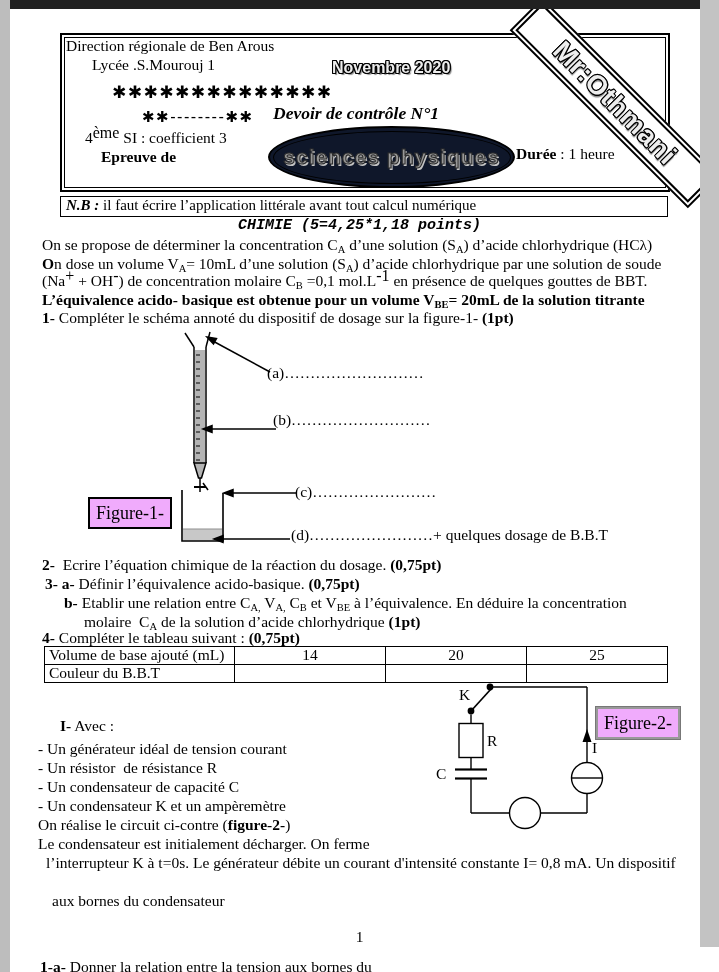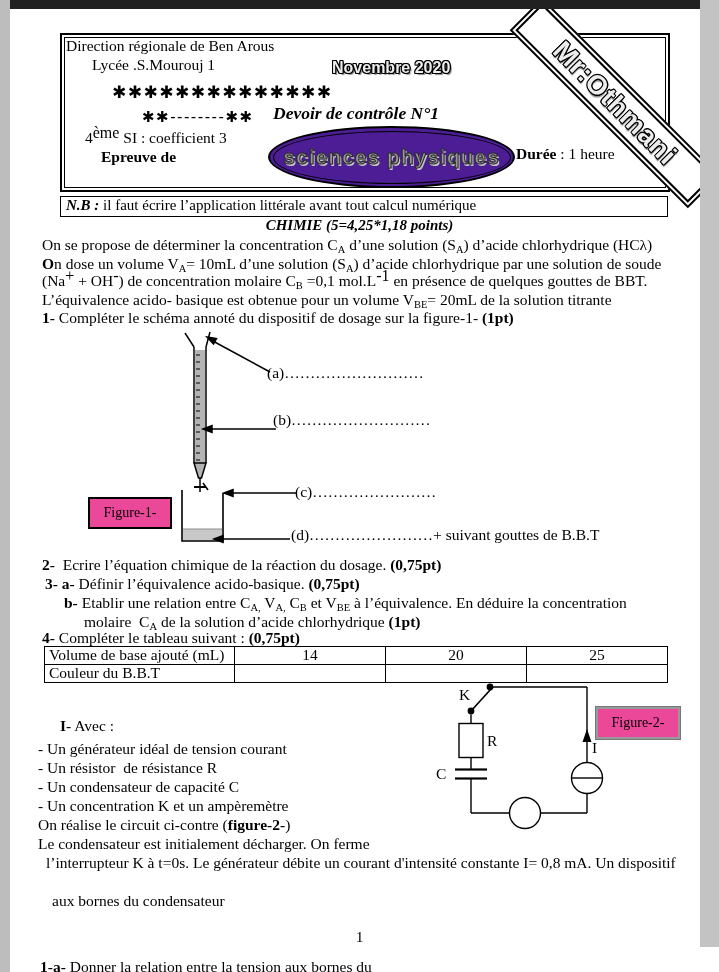--- a/index.html
+++ b/index.html
@@ -1,37 +1,37 @@
 <!DOCTYPE html>
 <html><head>
 <meta charset="utf-8">
 <style>
   html,body{margin:0;padding:0;background:#fff;}
   .page{position:relative;width:719px;height:972px;background:#ffffff;
         font-family:"Liberation Serif",serif;color:#000;overflow:hidden;}
   .t{position:absolute;white-space:pre;font-size:15.5px;line-height:17px;}
-  .sans{font-family:Liberation Serif, serif;}
+  .sans{font-family:Liberation Mono, monospace;}
   .bi{font-weight:bold;font-style:italic;}
   sub{font-size:10.5px;line-height:0;vertical-align:-3px;}
   sup{font-size:16px;line-height:0;vertical-align:5px;}
 
   
   .top-band{position:absolute;left:6px;top:0;width:696px;height:9px;background:#212121;z-index:60;}
   .left-strip{position:absolute;left:0;top:0;width:10px;height:972px;background:#bdbdbd;z-index:70;}
   .right-strip{position:absolute;left:700px;top:0;width:19px;height:947px;background:#c3c3c3;z-index:70;}
 
   
   .header-box{position:absolute;left:60px;top:33px;width:606px;height:155px;border:2px solid #000;z-index:5;}
   .header-box .inner{position:absolute;left:2px;top:2px;right:2px;bottom:2px;border:1px solid #000;}
   .outline-txt{color:#ededed;font-family:"Liberation Sans",sans-serif;font-weight:bold;
     text-shadow:-1px -1px 0 #000,1px -1px 0 #000,-1px 1px 0 #000,1px 1px 0 #000,
                  0 -1px 0 #000,0 1px 0 #000,-1px 0 0 #000,1px 0 0 #000,2px 2px 1px #8a8a8a;}
   .stars{font-family:"DejaVu Sans",sans-serif;letter-spacing:1.5px;}
   .ellipse{position:absolute;left:268px;top:126px;width:243px;height:58px;border:2px solid #000;
-           border-radius:50%;z-index:10;background:#4c1d95;}
+           border-radius:50%;z-index:10;background:#0f172a;}
   .ellipse .in{position:absolute;left:2.5px;top:2.5px;right:2.5px;bottom:2.5px;border:1.5px solid #000;
            border-radius:50%;display:flex;align-items:center;justify-content:center;}
   .bubble{font-family:"Liberation Sans",sans-serif;font-weight:bold;font-size:21px;letter-spacing:1px;
           color:#979797;-webkit-text-stroke:1.1px #2d2d2d;text-shadow:1.5px 1.5px 0 #c4c4c4;}
   .ribbon{position:absolute;left:615px;top:103px;width:252px;height:46px;z-index:40;
           transform:translate(-50%,-50%) rotate(45deg);border:2px solid #000;background:#fff;padding:2px;box-sizing:border-box;}
   .ribbon .in{width:100%;height:100%;border:2px solid #000;box-sizing:border-box;
           display:flex;align-items:center;justify-content:center;}
   .ribbon .wm{font-size:27px;letter-spacing:1px;}
 
@@ -41,21 +41,21 @@
   .bbt-table{position:absolute;left:44px;top:646px;border:1.5px solid #000;z-index:5;
              display:grid;grid-template-columns:190px 151px 141px 140px;}
   .bbt-table .cell{border-right:1px solid #000;border-bottom:1px solid #000;height:17px;
              font-size:15.5px;line-height:16px;overflow:hidden;white-space:pre;}
   .bbt-table .cell:nth-child(4n){border-right:none;}
   .bbt-table .cell:nth-child(n+5){border-bottom:none;}
   .lbl{padding-left:4px;}
   .ctr{text-align:center;}
 
   .figbox{position:absolute;border:2px solid #000;display:flex;align-items:center;
-          justify-content:center;font-size:14px;z-index:10;background:#ec4899;}
+          justify-content:center;font-size:18px;z-index:10;background:#f0abfc;}
   .fig2box{border:2px solid #999;outline:1px solid #777;}
   svg{position:absolute;z-index:4;}
   .pagenum{left:0;top:928px;width:719px;text-align:center;white-space:normal;}
 </style>
 </head>
 <body>
 
 <div class="page">
 
   <div class="top-band"></div>
@@ -86,21 +86,21 @@
     </div>
   </div>
 
   <div class="nb-box"></div>
   <div class="t" style="left:66px;top:197px;font-size:15px;"><b><i>N.B :</i></b> il faut écrire l’application littérale avant tout calcul numérique</div>
 
   <div class="t bi sans" style="left:0;top:217px;width:719px;text-align:center;font-size:15px;white-space:normal;">CHIMIE (5=4,25*1,18 points)</div>
   <div class="t" style="left:42px;top:236px;">On se propose de déterminer la concentration C<sub>A</sub> d’une solution (S<sub>A</sub>) d’acide chlorhydrique (HCλ)</div>
   <div class="t" style="left:42px;top:255px;"><b>O</b>n dose un volume V<sub>A</sub>= 10mL d’une solution (S<sub>A</sub>) d’acide chlorhydrique par une solution de soude</div>
   <div class="t" style="left:42px;top:272px;text-align:center;">(Na<sup>+</sup> + OH<sup>-</sup>) de concentration molaire C<sub>B</sub> =0,1 mol.L<sup>-1</sup> en présence de quelques gouttes de BBT.</div>
-  <div class="t" style="left:42px;top:291px;">L’équivalence acido- basique est obtenue pour un volume V<sub>BE</sub>= 20mL de la solution titrante</div>
+  <div class="t" style="left:42px;top:291px;font-weight:bold;">L’équivalence acido- basique est obtenue pour un volume V<sub>BE</sub>= 20mL de la solution titrante</div>
   <div class="t" style="left:42px;top:309px;"><b>1-</b> Compléter le schéma annoté du dispositif de dosage sur la figure-1- <b>(1pt)</b></div>
 
   <svg style="left:0;top:330px;" width="719" height="218" viewBox="0 330 719 218">
     <g stroke="#000" stroke-width="1.5" fill="none">
       <line x1="185" y1="333" x2="194" y2="347"></line>
       <line x1="210" y1="332" x2="206" y2="347"></line>
       <rect x="195" y="350" width="10" height="113" fill="#b4b4b4" stroke="none"></rect>
       <line x1="194" y1="347" x2="194" y2="463"></line>
       <line x1="206" y1="347" x2="206" y2="463"></line>
       <polygon points="194,463 206,463 201.5,478 198.5,478" fill="#b4b4b4"></polygon>
@@ -121,21 +121,21 @@
       <polygon points="203,429 212,425.6 212,432.4"></polygon>
       <line x1="296" y1="493" x2="229" y2="493"></line>
       <polygon points="224,493 233,489.6 233,496.4"></polygon>
       <line x1="290" y1="539" x2="219" y2="539"></line>
       <polygon points="214,539 223,535.6 223,542.4"></polygon>
     </g>
   </svg>
   <div class="t" style="left:267px;top:364px;">(a)………………………</div>
   <div class="t" style="left:273px;top:411px;">(b)………………………</div>
   <div class="t" style="left:295px;top:483px;">(c)……………………</div>
-  <div class="t" style="left:291px;top:526px;"><span>(d)……………………</span><span>+ suivant gouttes de B.B.T</span></div>
+  <div class="t" style="left:291px;top:526px;"><span>(d)……………………</span><span>+ quelques dosage de B.B.T</span></div>
   <div class="figbox" style="left:88px;top:497px;width:80px;height:28px;">
     <span>Figure-1-</span>
   </div>
 
   <div class="t" style="left:42px;top:556px;"><b>2-</b>  Ecrire l’équation chimique de la réaction du dosage. <b>(0,75pt)</b></div>
   <div class="t" style="left:45px;top:575px;"><b>3- a-</b> Définir l’équivalence acido-basique. <b>(0,75pt)</b></div>
   <div class="t" style="left:64px;top:594px;text-align:center;"><b>b-</b> Etablir une relation entre C<sub>A,</sub> V<sub>A,</sub> C<sub>B</sub> et V<sub>BE</sub> à l’équivalence. En déduire la concentration</div>
   <div class="t" style="left:84px;top:613px;">molaire  C<sub>A</sub> de la solution d’acide chlorhydrique <b>(1pt)</b></div>
   <div class="t" style="left:42px;top:629px;"><b>4-</b> Compléter le tableau suivant : <b>(0,75pt)</b></div>
 
@@ -147,21 +147,21 @@
     <div class="cell lbl">Couleur du B.B.T</div>
     <div class="cell ctr"></div>
     <div class="cell ctr"></div>
     <div class="cell ctr"></div>
   </div>
 
   <div class="t" style="left:60px;top:717px;"><b>I-</b> Avec :</div>
   <div class="t" style="left:38px;top:740px;">- Un générateur idéal de tension courant</div>
   <div class="t" style="left:38px;top:759px;">- Un résistor  de résistance R</div>
   <div class="t" style="left:38px;top:778px;">- Un condensateur de capacité C</div>
-  <div class="t" style="left:38px;top:797px;">- Un concentration K et un ampèremètre</div>
+  <div class="t" style="left:38px;top:797px;">- Un condensateur K et un ampèremètre</div>
   <div class="t" style="left:38px;top:816px;">On réalise le circuit ci-contre (<b>figure-2-</b>)</div>
   <div class="t" style="left:38px;top:835px;">Le condensateur est initialement décharger. On ferme</div>
   <div class="t" style="left:46px;top:854px;">l’interrupteur K à t=0s. Le générateur débite un courant d'intensité constante I= 0,8 mA. Un dispositif</div>
   <div class="t" style="left:52px;top:892px;">aux bornes du condensateur</div>
   <div class="t" style="left:40px;top:958px;"><b>1-a-</b> Donner la relation entre la tension aux bornes du</div>
 
   <svg style="left:420px;top:680px;" width="299" height="160" viewBox="420 680 299 160">
     <g stroke="#000" stroke-width="1.4" fill="none">
       <line x1="490" y1="687" x2="587" y2="687"></line>
       <line x1="587" y1="687" x2="587" y2="762"></line>

